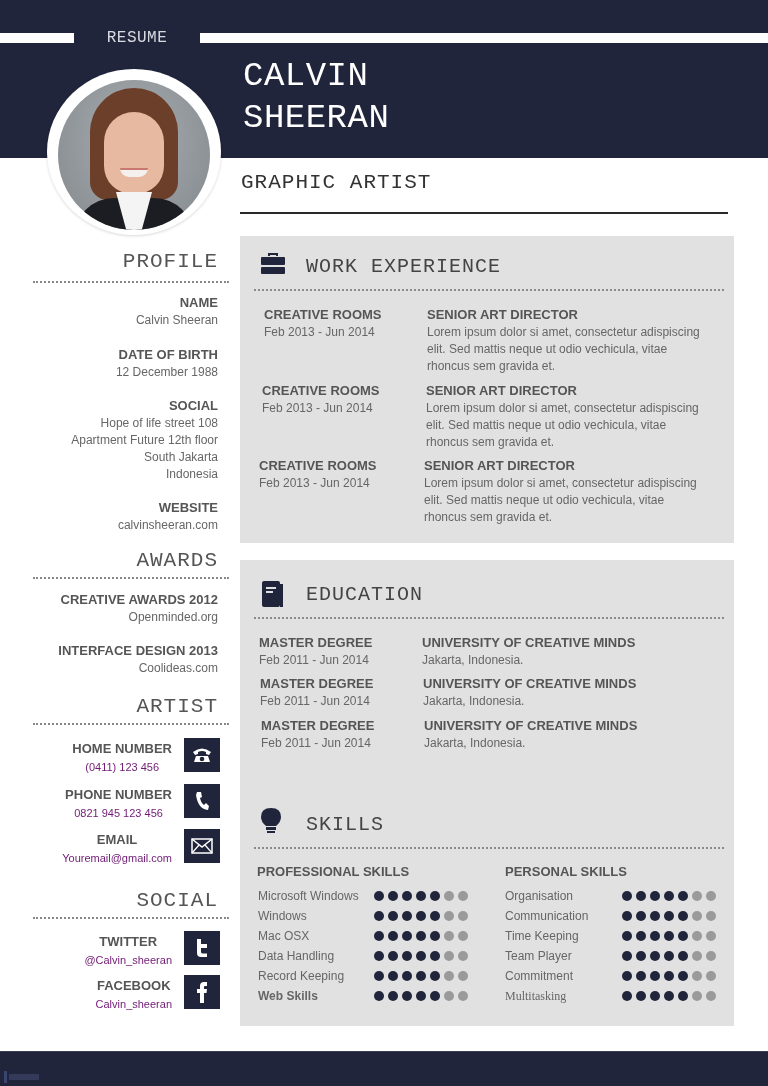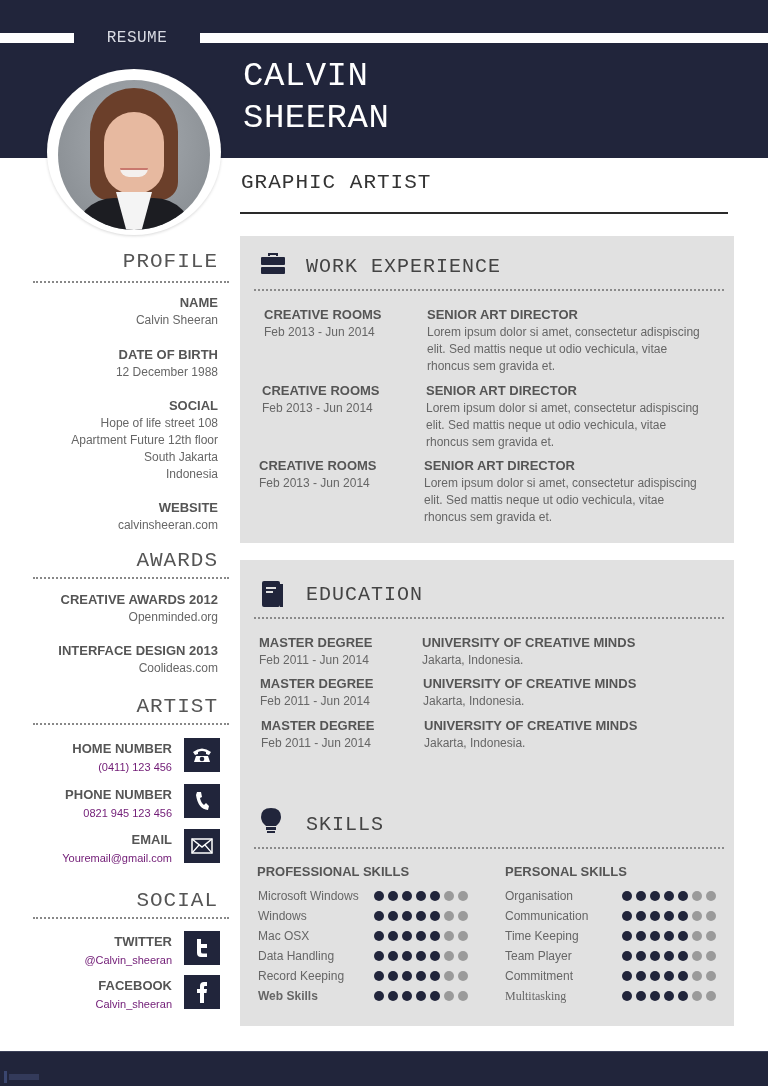--- a/index.html
+++ b/index.html
@@ -26,21 +26,21 @@
   .photo .jacket { position: absolute; left: 16px; top: 118px; width: 120px; height: 50px; background: #1c1d22; border-radius: 40px 40px 0 0; }
   .photo .shirt { position: absolute; left: 58px; top: 112px; width: 36px; height: 40px; background: #f4f4f4; clip-path: polygon(0 0, 100% 0, 70% 100%, 30% 100%); }
 
   
   .side-heading { position: absolute; right: 550px; font-size: 21px; color: #555; letter-spacing: 1px; text-align: right; }
   .side-rule { position: absolute; left: 33px; width: 196px; border-top: 2px dotted #888; }
   .kv { position: absolute; right: 550px; text-align: right; }
   .kv .k { font-weight: bold; font-size: 13px; color: #555; line-height: 18px; }
   .kv .v { font-size: 12px; color: #666; line-height: 17px; }
 
-  .contact { position: absolute; right: 596px; text-align: right; }
+  .contact { position: absolute; right: 596px; text-align: center; }
   .contact .k { font-weight: bold; font-size: 13px; color: #555; line-height: 18px; }
   .contact .v { font-size: 11px; color: #701a75; line-height: 18px; }
   .icon-box { position: absolute; left: 184px; width: 36px; height: 34px; background: #21253b; display: flex; align-items: center; justify-content: center; }
 
   
   .panel { position: absolute; left: 240px; width: 494px; background: #e1e1e1; }
   .panel-title { position: absolute; left: 66px; font-size: 20px; color: #444; letter-spacing: 1px; }
   .panel-icon { position: absolute; left: 20px; }
   .panel-rule { position: absolute; left: 14px; width: 470px; border-top: 2px dotted #8a8a8a; }
   .entry-k { position: absolute; font-weight: bold; font-size: 13px; color: #555; }

